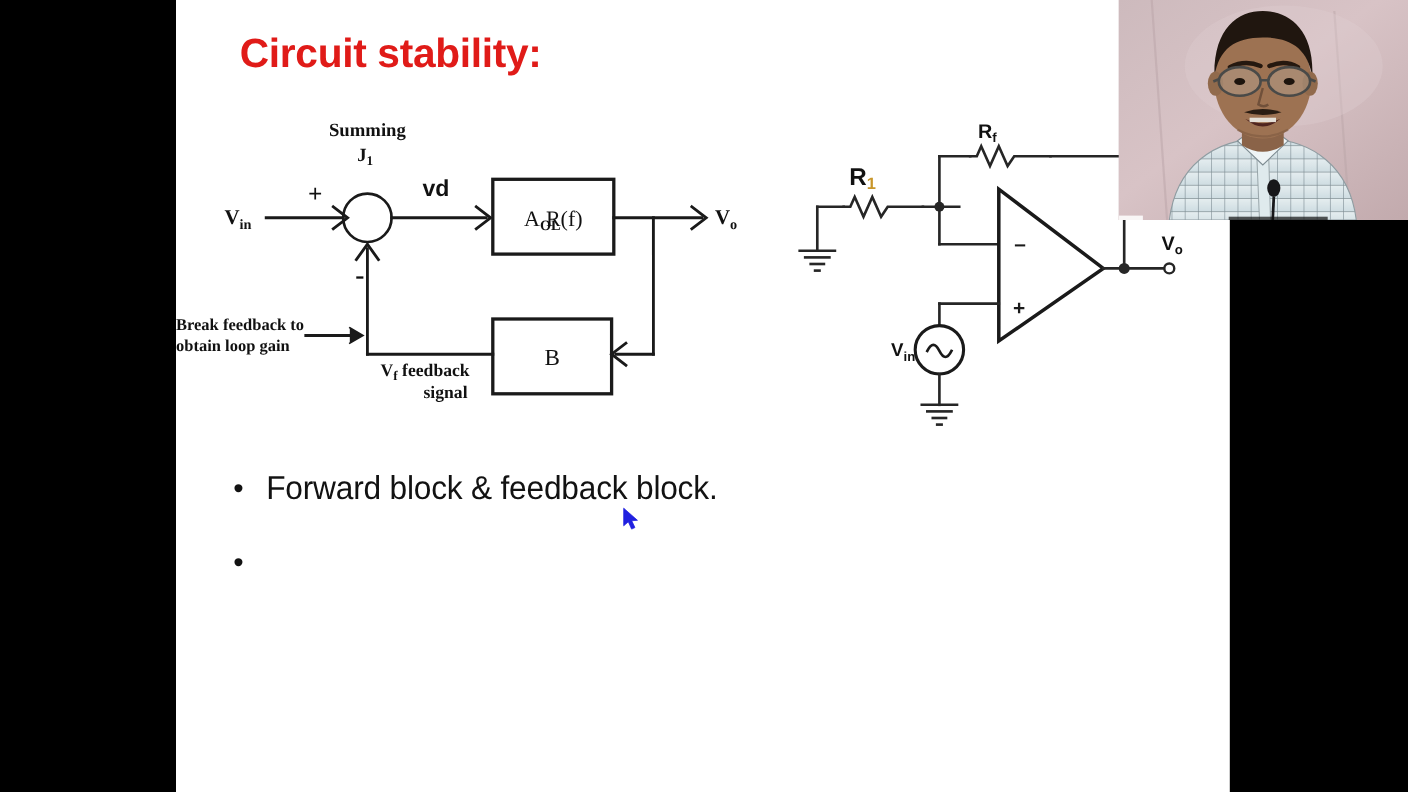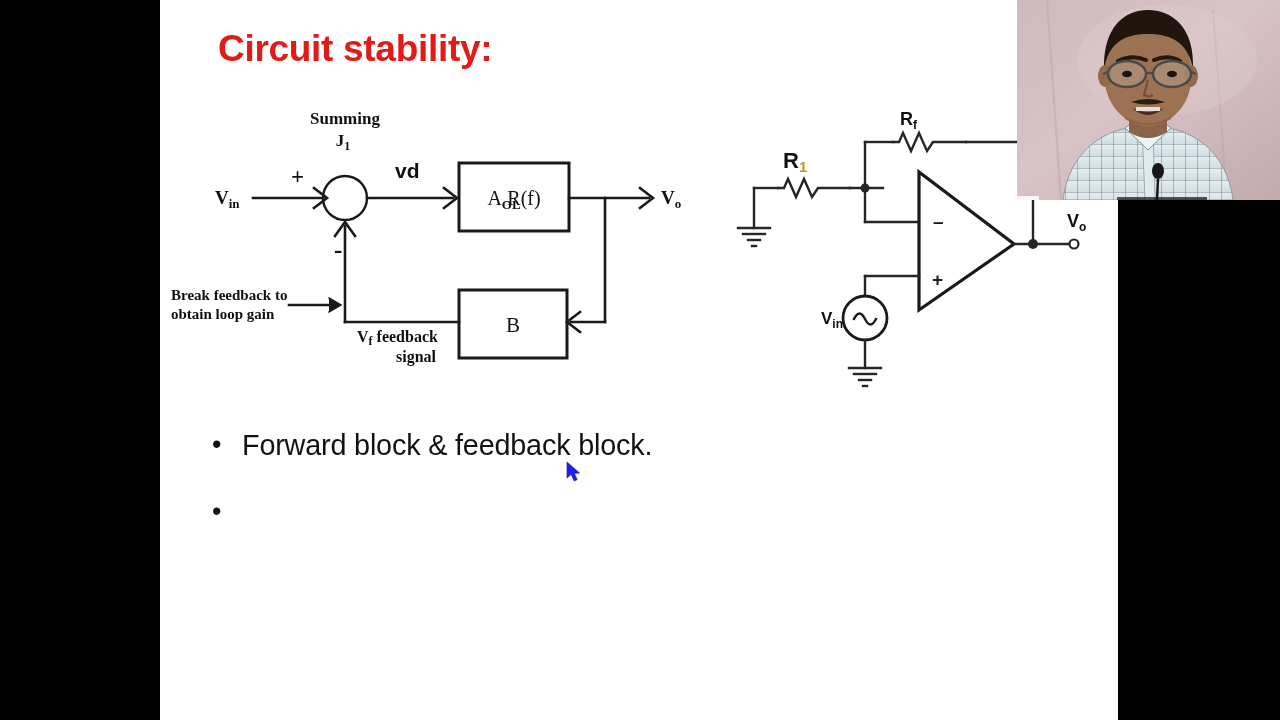--- a/index.html
+++ b/index.html
@@ -41,21 +41,21 @@
     font-size: 37px;
     font-weight: bold;
     color: #e01b18;
     letter-spacing: -0.3px;
     white-space: nowrap;
   }
 
   
   #figure-area {
     position: absolute;
-    left: 11px;
+    left: 0px;
     top: 100px;
     width: 958px;
     height: 320px;
   }
   #figure-area svg { display: block; }
 
   
   #bullets {
     position: absolute;
     left: 52px;

